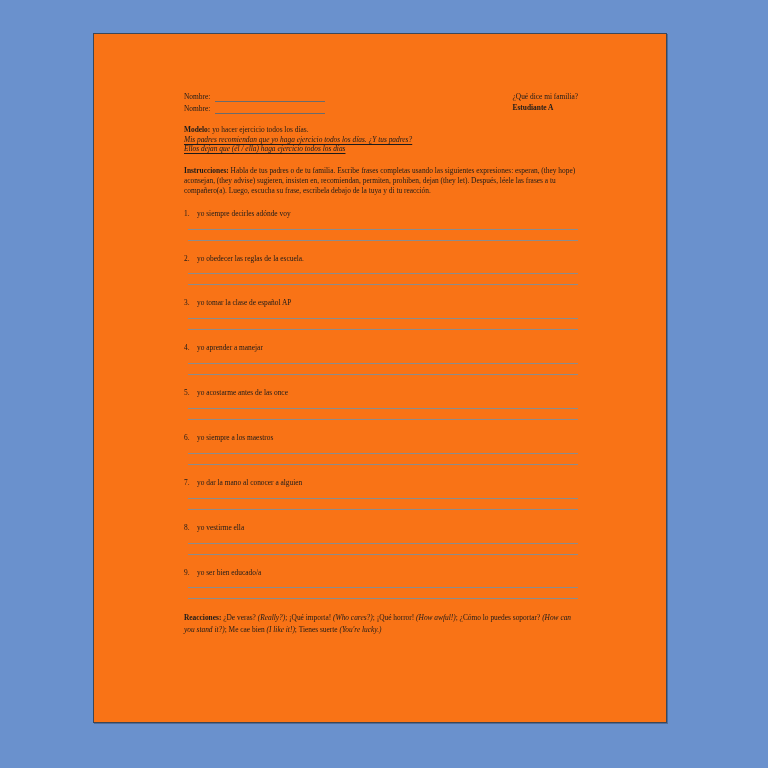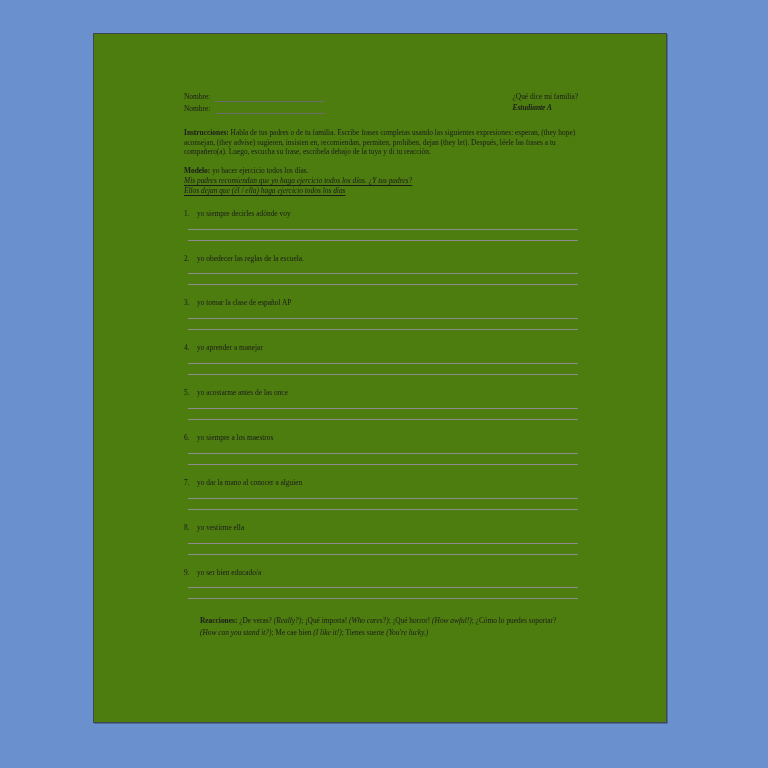--- a/index.html
+++ b/index.html
@@ -13,21 +13,21 @@
     font-family: "Liberation Serif", "DejaVu Serif", serif;
     overflow: hidden;
   }
 
   #page {
     position: absolute;
     left: 93px;
     top: 33px;
     width: 574px;
     height: 690px;
-    background: #4d7c0f;
+    background: #f97316;
     border: 1.5px solid #3d4756;
     box-sizing: border-box;
     box-shadow: 1px 1px 0 rgba(0,0,0,0.25);
   }
 
   .sheet {
     position: absolute;
     left: 90px;   
     top: 58px;    
     width: 394px; 
@@ -53,21 +53,21 @@
   .fieldrow .fline {
     display: inline-block;
     width: 110px;
     border-bottom: 0.8px solid #6b6b6b;
     height: 7px;
   }
   .hdr-right {
     text-align: left;
     line-height: 1.45;
   }
-  .hdr-right .sub { font-weight: bold; font-style: italic; }
+  .hdr-right .sub { font-weight: bold; }
 
   
   .block { margin-top: 12px; }
   .block.tight { margin-top: 9px; }
   .lead { font-weight: bold; }
   .modelo-line {
     font-style: italic;
     text-decoration: underline;
     text-underline-offset: 1.5px;
     display: block;
@@ -90,21 +90,21 @@
   .rule {
     border-bottom: 0.8px solid #8c8c8c;
     height: 0;
     margin: 0 0 10px 4px;
   }
   .rule.last { margin-bottom: 13px; }
 
   
   .reacciones { margin-top: 0; }
   .reacciones p {
-    margin: 16px;
+    margin: 0;
     line-height: 1.62;
   }
   .it { font-style: italic; }
 </style>
 </head>
 <body>
 
 <div id="page">
   <div class="sheet">
 
@@ -118,32 +118,32 @@
           <span class="flabel">Nombre:</span>
           <span class="fline"></span>
         </div>
       </div>
       <div class="hdr-right">
         <div>¿Qué dice mi familia?</div>
         <div class="sub">Estudiante A</div>
       </div>
     </div>
 
-    <div class="block">
-      <span class="lead">Instrucciones:</span><span>  Habla de tus padres o de tu familia.  Escribe frases completas usando las siguientes expresiones:  esperan, (they hope) aconsejan, (they advise) sugieren, insisten en, recomiendan, permiten, prohiben, dejan (they let).  Después, léele las frases a tu compañero(a).  Luego, escucha su frase, escribela debajo de la tuya y di tu reacción.</span>
-    </div>
-
     <div class="block tight">
       <div>
         <span class="lead">Modelo:</span><span>  yo hacer ejercicio todos los días.</span>
       </div>
       <span class="modelo-line">Mis padres recomiendan que yo haga ejercicio todos los días.  ¿Y tus padres?</span>
       <span class="modelo-line">Ellos dejan que (él / ella) haga ejercicio todos los días</span>
     </div>
 
+    <div class="block">
+      <span class="lead">Instrucciones:</span><span>  Habla de tus padres o de tu familia.  Escribe frases completas usando las siguientes expresiones:  esperan, (they hope) aconsejan, (they advise) sugieren, insisten en, recomiendan, permiten, prohiben, dejan (they let).  Después, léele las frases a tu compañero(a).  Luego, escucha su frase, escribela debajo de la tuya y di tu reacción.</span>
+    </div>
+
     <div class="items">
 
       <div class="item">
         <div class="item-text">
           <span class="item-num">1.</span>
           <span>yo siempre decirles adónde voy</span>
         </div>
         <div class="ruled">
           <div class="rule"></div>
           <div class="rule last"></div>

